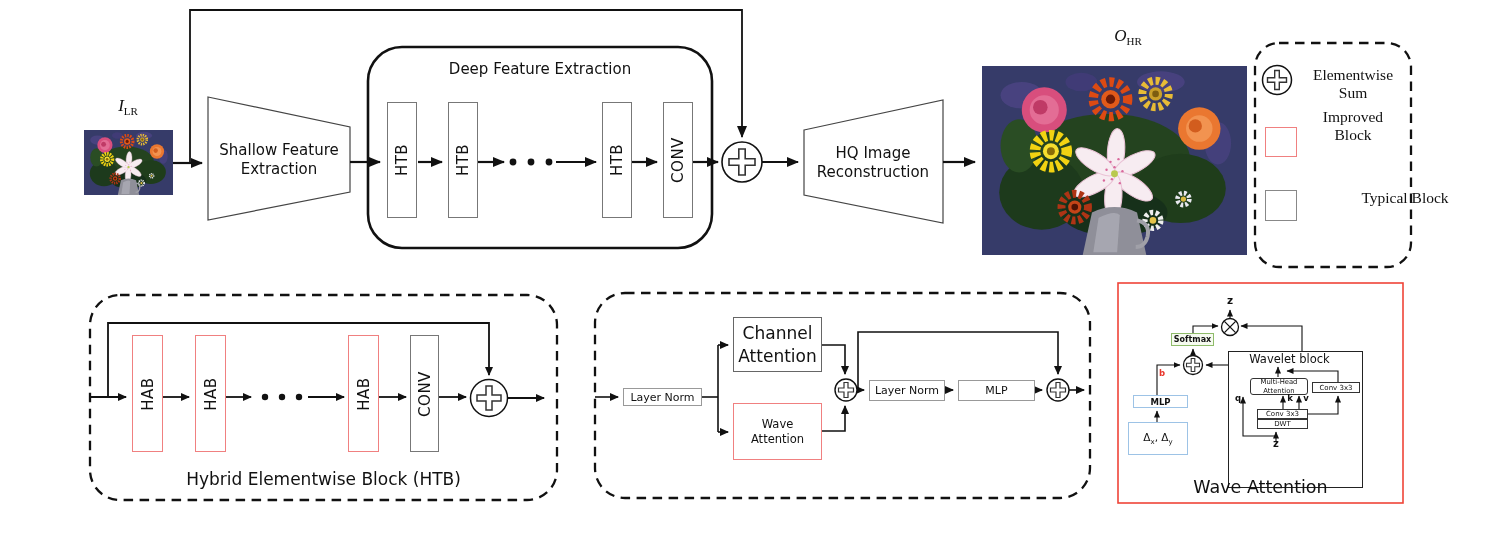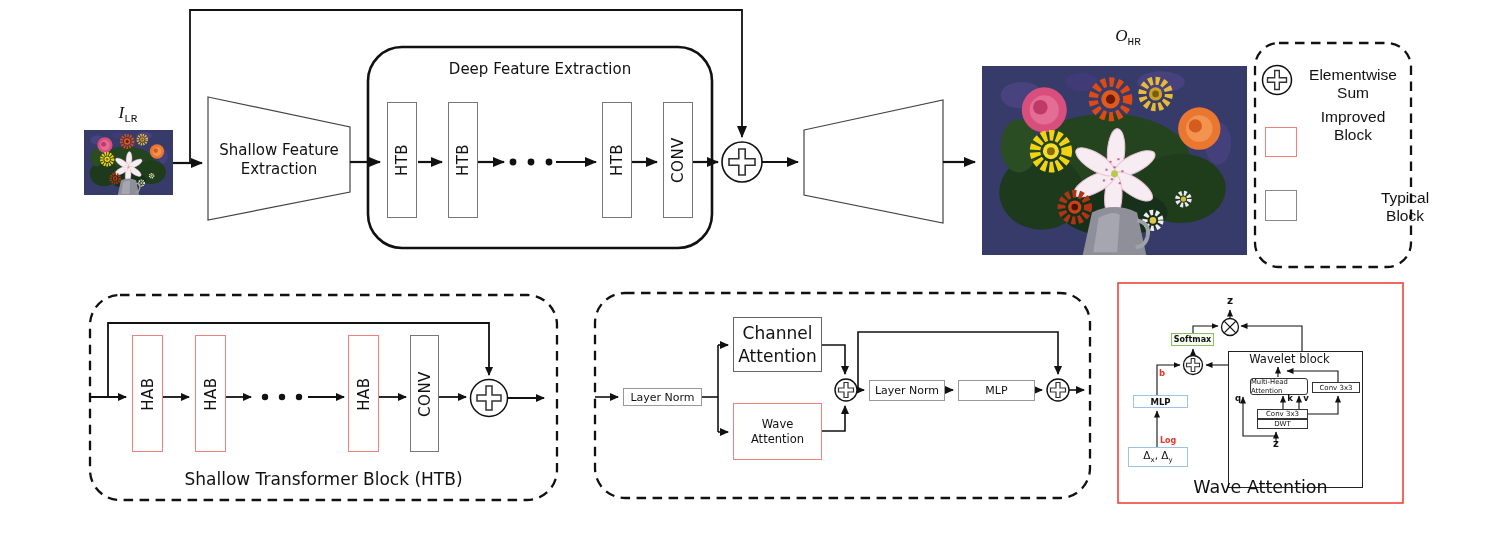--- a/index.html
+++ b/index.html
@@ -9,24 +9,24 @@
   svg{display:block;}
   .box{position:absolute;background:#fff;display:flex;align-items:center;justify-content:center;
        text-align:center;box-sizing:border-box;}
   .vblock{position:absolute;background:#fff;display:flex;align-items:center;justify-content:center;
           box-sizing:border-box;}
   .vblock span{transform:rotate(-90deg);white-space:nowrap;font-size:15px;letter-spacing:.5px;color:#111;}
   .lbl{position:absolute;text-align:center;line-height:1.25;}
   .cap{position:absolute;text-align:center;font-size:17px;color:#111;}
   .io-label{font-size:16px;}
   .io-label i{font-family:"Liberation Serif",serif;font-style:italic;font-size:17px;}
-  .io-label sub{font-size:11px;font-family:Liberation Mono, monospace;}
-  .legend-text{font-family:Liberation Sans, sans-serif;font-size:15.5px;line-height:1.15;text-align:center;}
+  .io-label sub{font-size:11px;font-family:Liberation Serif, serif;}
+  .legend-text{font-family:Liberation Serif, serif;font-size:15.5px;line-height:1.15;text-align:center;}
   .sq{position:absolute;background:#fff;box-sizing:border-box;}
-  .tiny{display:flex;align-items:center;justify-content:center;text-align:left;box-sizing:border-box;position:absolute;background:#fff;}
+  .tiny{display:flex;align-items:center;justify-content:center;text-align:center;box-sizing:border-box;position:absolute;background:#fff;}
   .redtxt{color:#e8352b;font-weight:bold;}
   .wavelet{position:absolute;border:1.4px solid #222;background:transparent;box-sizing:border-box;}
 </style>
 </head>
 <body>
 
 <div id="canvas">
 
 <svg width="0" height="0" style="position:absolute" aria-hidden="true">
   <defs>
@@ -211,29 +211,30 @@
   </g>
 </svg>
 
 <svg class="abs" style="left:84px;top:130px" width="89" height="65" viewBox="0 0 200 142" preserveAspectRatio="none">
       <use href="#bouquet"></use>
     </svg>
 <svg class="abs" style="left:982px;top:66px" width="265" height="189" viewBox="0 0 200 142" preserveAspectRatio="none">
       <use href="#bouquet"></use>
     </svg>
 
-<div class="lbl io-label" style="left:105px;top:102px;width:46px">
+<div class="lbl io-label" style="left:105px;top:95px;width:46px">
   <i>I</i><sub>LR</sub>
 </div>
 <div class="lbl io-label" style="left:1100px;top:25px;width:56px">
   <i>O</i><sub>HR</sub>
 </div>
 
 <div class="lbl" style="left:208px;top:141px;width:142px;font-size:15px">Shallow Feature Extraction</div>
 <div class="lbl" style="left:368px;top:60px;width:344px;font-size:15px">Deep Feature Extraction</div>
+<div class="lbl" style="left:806px;top:144px;width:134px;font-size:15px">HQ Image Reconstruction</div>
 
 <div class="vblock" style="left:387px;top:102px;width:30px;height:116px;border:1.2px solid #777">
       <span>HTB</span>
     </div>
 <div class="vblock" style="left:448px;top:102px;width:30px;height:116px;border:1.2px solid #777">
       <span>HTB</span>
     </div>
 <div class="vblock" style="left:602px;top:102px;width:30px;height:116px;border:1.2px solid #777">
       <span>HTB</span>
     </div>
@@ -252,34 +253,34 @@
     </div>
 <div class="vblock" style="left:195px;top:335px;width:31px;height:117px;border:1.5px solid #f08080">
       <span>HAB</span>
     </div>
 <div class="vblock" style="left:348px;top:335px;width:31px;height:117px;border:1.5px solid #f08080">
       <span>HAB</span>
     </div>
 <div class="vblock" style="left:410px;top:335px;width:29px;height:117px;border:1.2px solid #777">
       <span>CONV</span>
     </div>
-<div class="cap" style="left:90px;top:469px;width:467px">Shallow Transformer Block (HTB)</div>
+<div class="cap" style="left:90px;top:469px;width:467px">Hybrid Elementwise Block (HTB)</div>
 
 <div class="box" style="left:623px;top:388px;width:79px;height:18px;border:1.3px solid #999;font-size:11px">Layer Norm</div>
 <div class="box" style="left:733px;top:317px;width:89px;height:55px;border:1.3px solid #666;font-size:17px;line-height:1.3">Channel Attention</div>
 <div class="box" style="left:733px;top:403px;width:89px;height:57px;border:1.5px solid #f08080;font-size:11.5px;line-height:1.3">Wave Attention</div>
 <div class="box" style="left:869px;top:380px;width:76px;height:21px;border:1.3px solid #999;font-size:11px">Layer Norm</div>
 <div class="box" style="left:958px;top:380px;width:77px;height:21px;border:1.3px solid #999;font-size:11px">MLP</div>
 
 <div class="lbl" style="left:1222px;top:294px;width:16px;font-size:10.5px;font-weight:bold">z</div>
 <div class="tiny" style="left:1171px;top:333px;width:43px;height:13px;border:1.4px solid #8fbc6a;background:#f6fbf0;font-size:8px;font-weight:bold">Softmax</div>
 <div class="lbl redtxt" style="left:1156px;top:368px;width:12px;font-size:8.5px">b</div>
 <div class="tiny" style="left:1133px;top:395px;width:55px;height:13px;border:1.4px solid #9dc3e6;font-size:8.5px;font-weight:bold">MLP</div>
 <div class="lbl redtxt" style="left:1160px;top:436px;width:22px;font-size:8px;text-align:left">Log</div>
-<div class="tiny" style="left:1128px;top:447px;width:60px;height:20px;border:1.4px solid #9dc3e6;font-size:10.5px">
+<div class="tiny" style="left:1128px;top:422px;width:60px;height:33px;border:1.4px solid #9dc3e6;font-size:10.5px">
   <span><span>Δ</span><sub style="font-size:7px">x</sub><span>, </span><span>Δ</span><sub style="font-size:7px">y</sub></span>
 </div>
 
 <div class="wavelet" style="left:1228px;top:351px;width:135px;height:137px"></div>
 <div class="lbl" style="left:1228px;top:352px;width:123px;font-size:11.5px">Wavelet block</div>
 <div class="tiny" style="left:1250px;top:378px;width:58px;height:17px;border:1px solid #333;border-radius:3px;font-size:6.8px;line-height:1.2">Multi-Head Attention</div>
 <div class="tiny" style="left:1312px;top:382px;width:48px;height:11px;border:1px solid #333;font-size:7px">Conv 3x3</div>
 <div class="tiny" style="left:1257px;top:409px;width:51px;height:10px;border:1px solid #333;font-size:7px">Conv 3x3</div>
 <div class="tiny" style="left:1257px;top:419px;width:51px;height:10px;border:1px solid #333;font-size:7px">DWT</div>
 <div class="lbl" style="left:1233px;top:393px;width:10px;font-size:8.5px;font-weight:bold">q</div>

